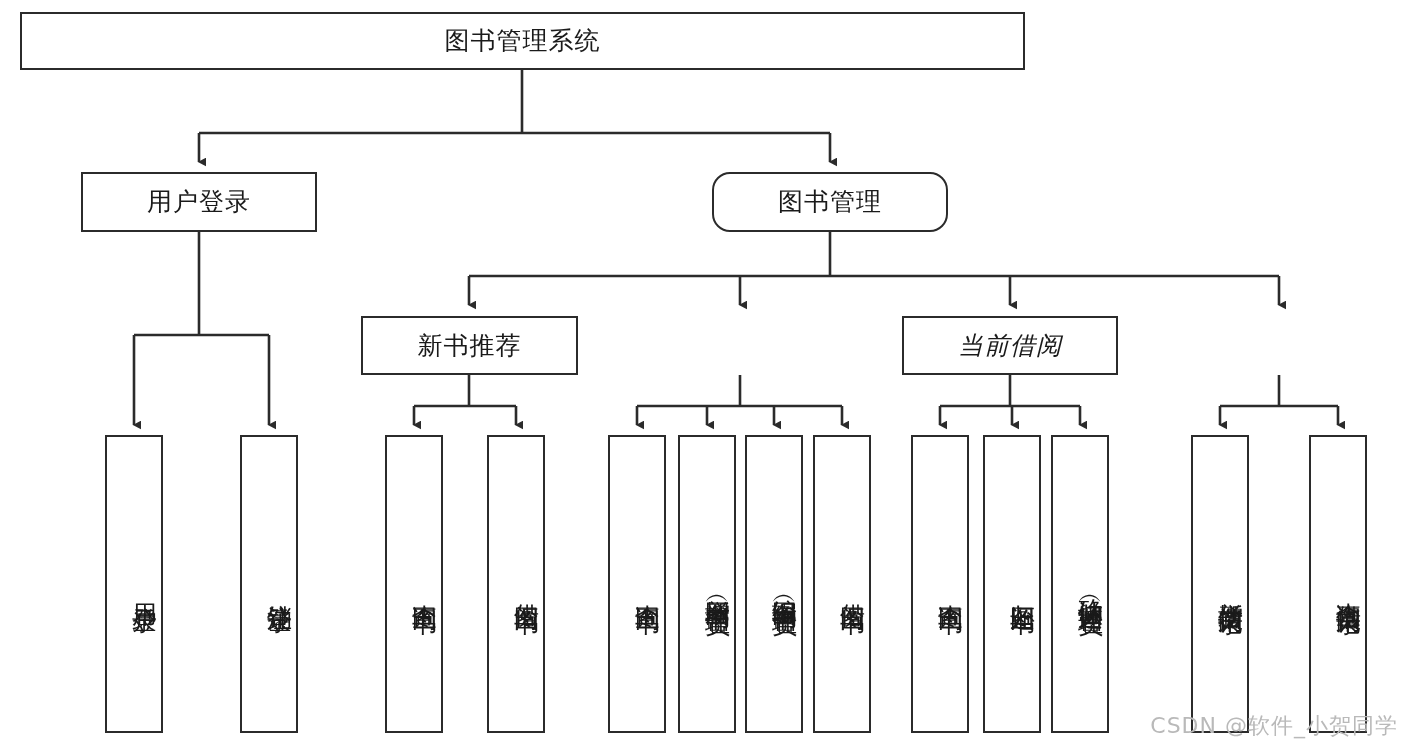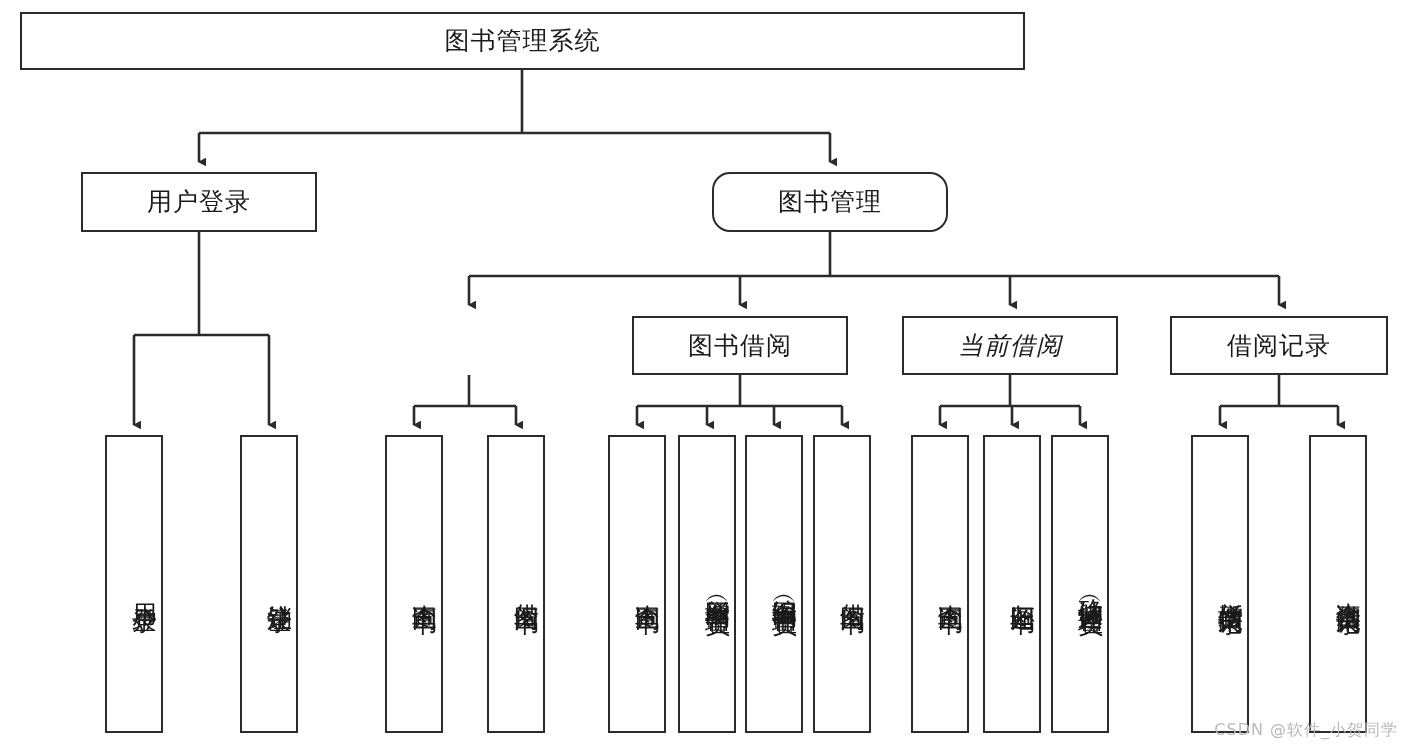--- a/index.html
+++ b/index.html
@@ -52,21 +52,21 @@
     left: 0;
     top: 0;
     width: 1405px;
     height: 747px;
     pointer-events: none;
   }
   .watermark {
     position: absolute;
     right: 14px;
     bottom: 6px;
-    font-size: 16px;
+    font-size: 22px;
     color: #b9b9b9;
     letter-spacing: 1px;
     white-space: nowrap;
   }
 </style>
 </head>
 <body>
 
 <div id="canvas">
 
@@ -124,28 +124,25 @@
     <span>图书管理系统</span>
   </div>
 
   <div class="node node-h" style="left:81px;top:172px;width:236px;height:60px;">
     <span>用户登录</span>
   </div>
   <div class="node node-h" style="left:712px;top:172px;width:236px;height:60px;border-radius:18px;">
     <span>图书管理</span>
   </div>
 
-  <div class="node node-h" style="left:632px;top:316px;width:216px;height:59px;">
-    <span>图书借阅</span>
+  <div class="node node-h" style="left:361px;top:316px;width:217px;height:59px;">
+    <span>新书推荐</span>
   </div>
   <div class="node node-h" style="left:902px;top:316px;width:216px;height:59px;font-style:italic;">
     <span>当前借阅</span>
-  </div>
-  <div class="node node-h" style="left:1170px;top:316px;width:218px;height:59px;">
-    <span>借阅记录</span>
   </div>
 
   <div class="node node-v" style="left:105px;top:435px;width:58px;height:298px;">
     <span>用户登录</span>
   </div>
   <div class="node node-v" style="left:240px;top:435px;width:58px;height:298px;">
     <span>注销登录</span>
   </div>
 
   <div class="node node-v" style="left:385px;top:435px;width:58px;height:298px;">

